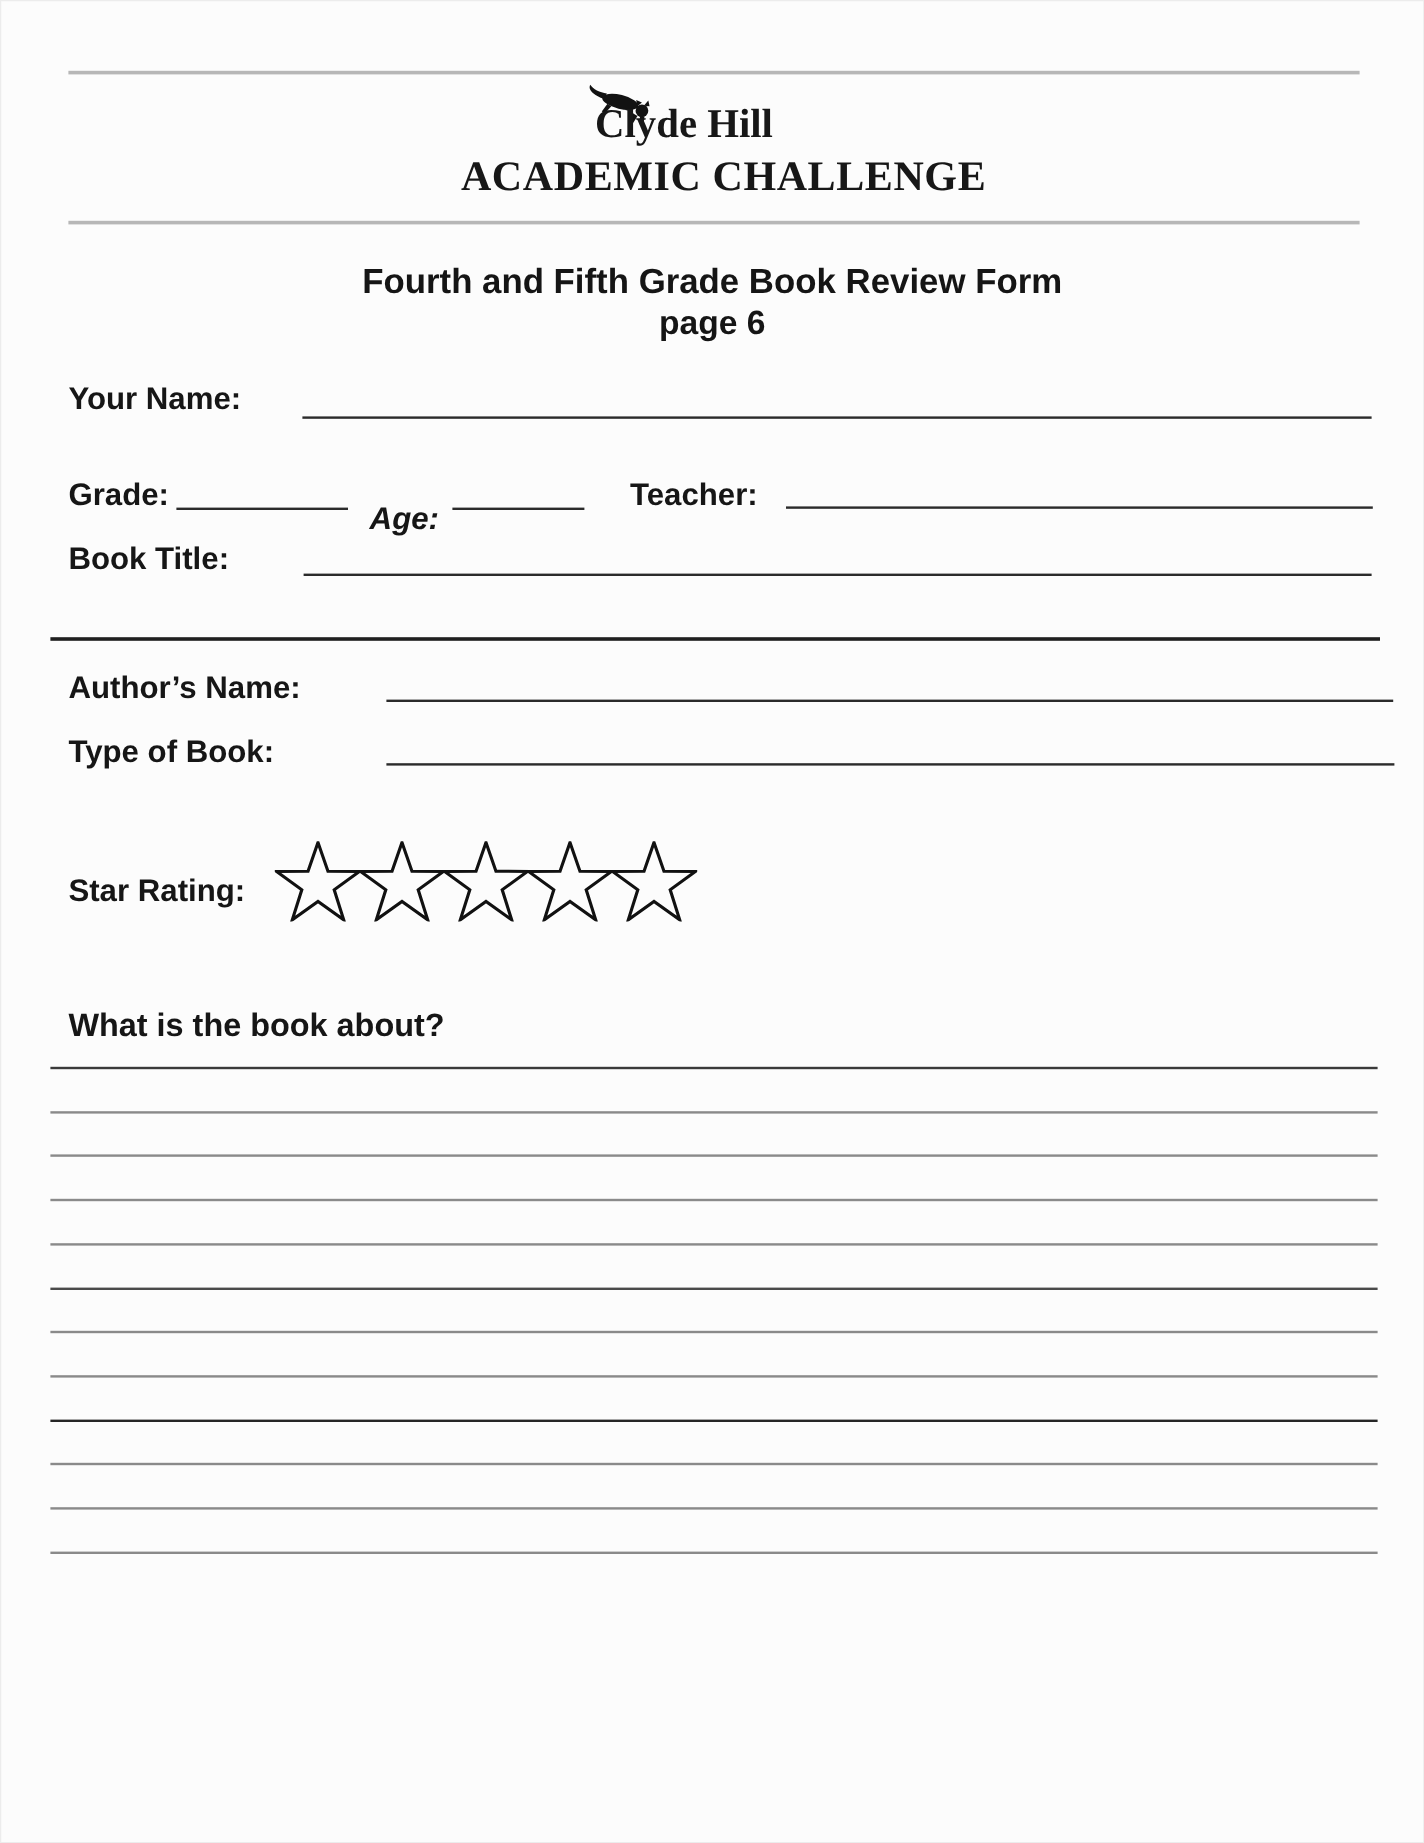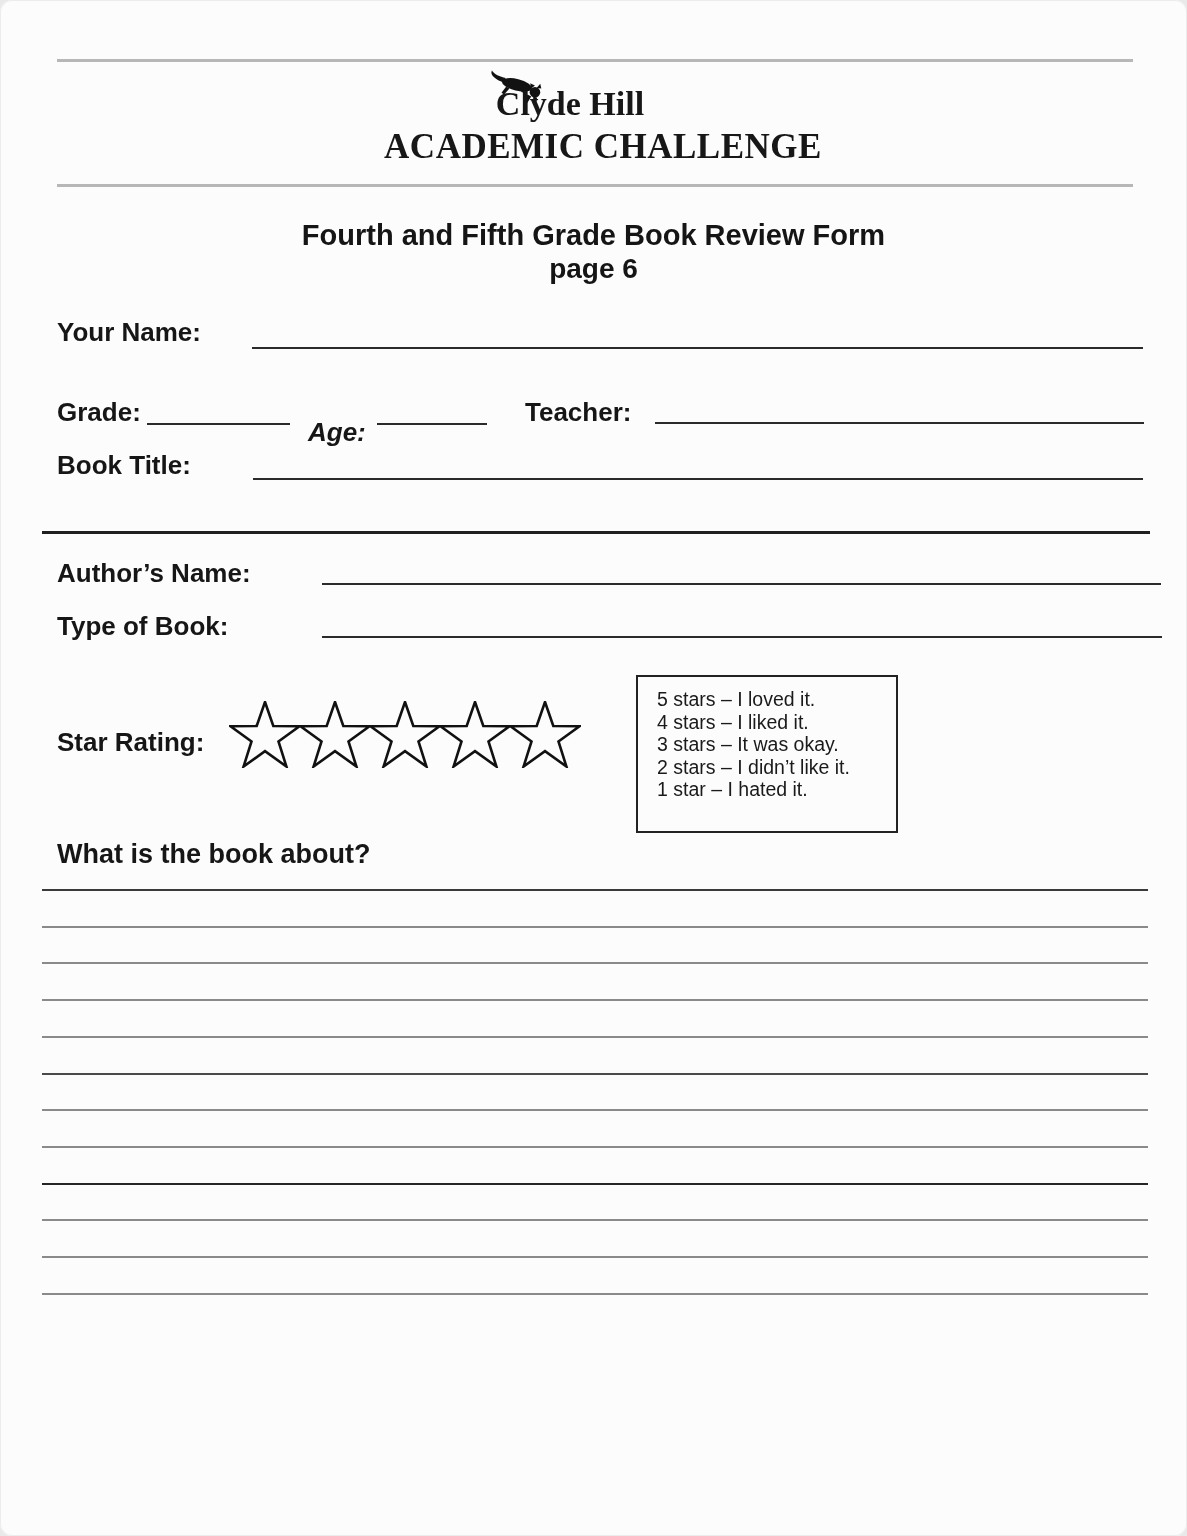--- a/index.html
+++ b/index.html
@@ -4,21 +4,20 @@
 <style>
   html,body{margin:0;padding:0;background:#e9e9e9;}
   .page{
     position:relative;
     width:1187px;height:1536px;
     background:#fcfcfc;
     box-shadow: inset 0 0 0 1px #ececec;
     font-family:"Liberation Sans", sans-serif;
     color:#1c1c1c;
     overflow:hidden;
-    border-radius:12px;
   }
   .hdr-rule{position:absolute;height:3px;background:#b7b7b7;}
   .serif-title{
     position:absolute;text-align:center;
     font-family:"Liberation Serif", serif;
     font-weight:bold;color:#171717;
   }
   .doc-title{
     position:absolute;left:0;width:1187px;text-align:center;
     font-weight:bold;font-size:29px;color:#151515;
@@ -98,27 +97,20 @@
         <polygon points="36,1 44.3,25 70.5,25.2 49.5,40.5 57.4,65.5 36,50.2 14.6,65.5 22.5,40.5 1.5,25.2 27.7,25" fill="none" stroke="#111" stroke-width="2.6"></polygon>
       </svg>
       <svg viewBox="0 0 72 67" width="72" height="67" class="star">
         <polygon points="36,1 44.3,25 70.5,25.2 49.5,40.5 57.4,65.5 36,50.2 14.6,65.5 22.5,40.5 1.5,25.2 27.7,25" fill="none" stroke="#111" stroke-width="2.6"></polygon>
       </svg>
       <svg viewBox="0 0 72 67" width="72" height="67" class="star">
         <polygon points="36,1 44.3,25 70.5,25.2 49.5,40.5 57.4,65.5 36,50.2 14.6,65.5 22.5,40.5 1.5,25.2 27.7,25" fill="none" stroke="#111" stroke-width="2.6"></polygon>
       </svg>
     </div>
 
-  <div class="legend-box" style="left:636px;top:675px;width:262px;height:158px;">
-    <div class="legend-line">5 stars – I loved it.</div>
-    <div class="legend-line">4 stars – I liked it.</div>
-    <div class="legend-line">3 stars – It was okay.</div>
-    <div class="legend-line">2 stars – I didn’t like it.</div>
-    <div class="legend-line">1 star – I hated it.</div>
-  </div>
 
   <div class="label" style="left:57px;top:839px;font-size:27px;">What is the book about?</div>
 
   <div id="write-lines">
       <div class="writing-line" style="top: 889px; background: rgb(58, 58, 58);"></div>
       <div class="writing-line" style="top: 926px;"></div>
       <div class="writing-line" style="top: 962px;"></div>
       <div class="writing-line" style="top: 999px;"></div>
       <div class="writing-line" style="top: 1036px;"></div>
       <div class="writing-line" style="top: 1073px; background: rgb(74, 74, 74);"></div>

